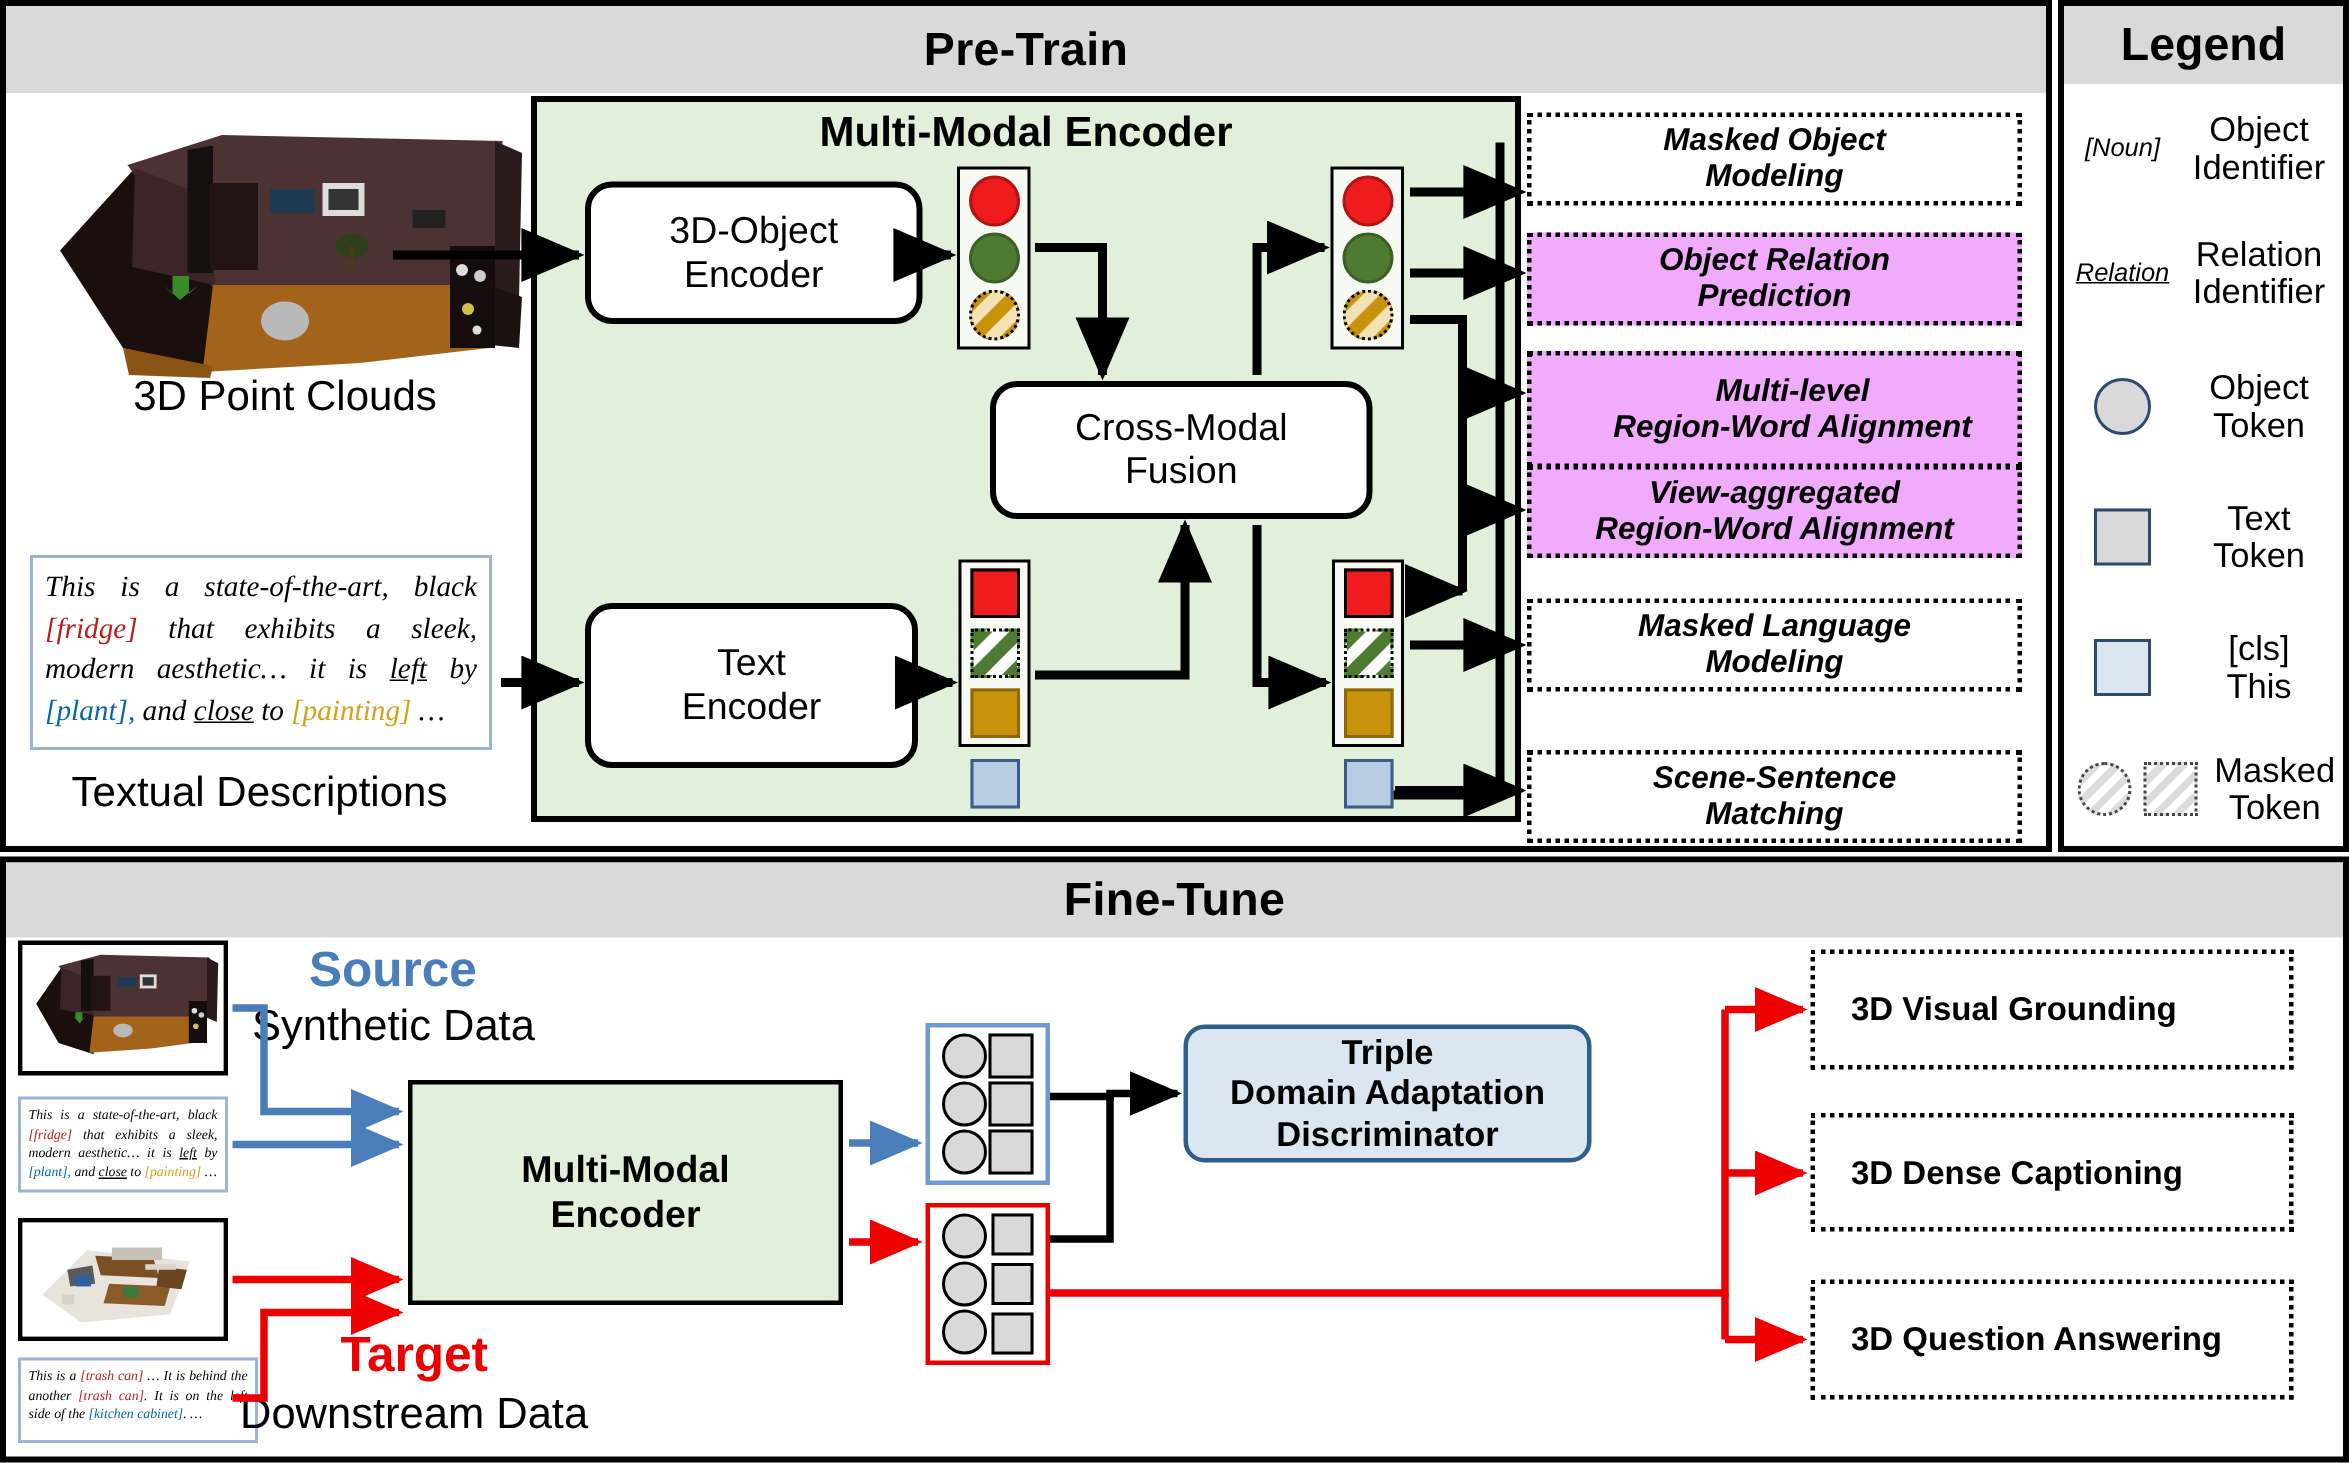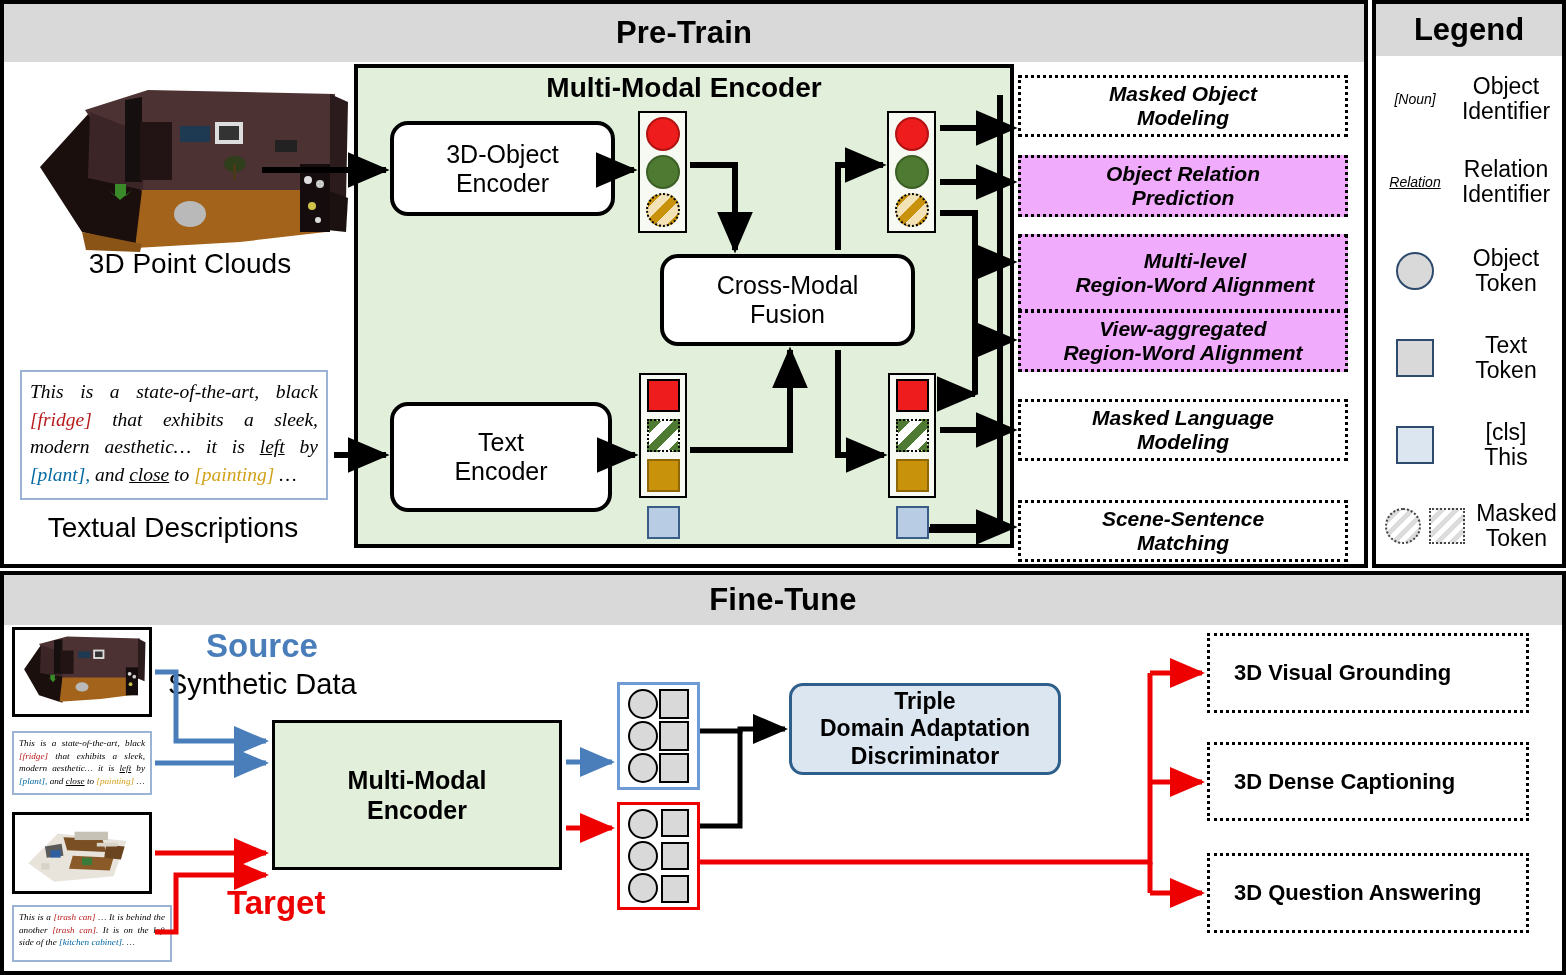--- a/index.html
+++ b/index.html
@@ -49,21 +49,21 @@
   .obj-tok{background:#d9d9d9;border:2px solid #2e4b6e;border-radius:50%;}
   .txt-tok{background:#d9d9d9;border:2px solid #2e4b6e;}
   .cls-tok{background:#dce6f1;border:2px solid #2e4b6e;}
   .ft-circle{background:#d9d9d9;border:2px solid #000;border-radius:50%;}
   .ft-square{background:#d9d9d9;border:2px solid #000;}
 
   
   .lg-row{display:flex;align-items:center;}
   .lg-sym{display:flex;align-items:center;justify-content:center;}
   .lg-lbl{font-size:23px;line-height:1.1;text-align:center;color:#000;}
-  .lg-ident{font-size:14px;font-style:italic;color:#000;}
+  .lg-ident{font-size:17px;font-style:italic;color:#000;}
   .lg-ident.u{text-decoration:underline;}
 
   
   .cap{font-size:28px;color:#000;text-align:center;}
   .descbox{border:2px solid #9bb3d4;background:#fff;color:#000;
            font-family:"Liberation Serif",serif;font-style:italic;
            font-size:19.5px;line-height:1.42;text-align:justify;padding:6px 8px;}
   .descbox.small{font-size:9.2px;line-height:1.38;padding:4px 5px;}
   .w-red{color:#b91c1c;}
   .w-green{color:#0369a1;}
@@ -288,20 +288,21 @@
 
   <div class="abs descbox small" style="left:12px;top:905px;width:160px;height:57px;font-style:italic;">
     <div style="width:100%">
       <span>This  is  a  </span><span class="w-red">[trash can]</span><span>  …  It  is behind the another </span><span class="w-red">[trash can]</span><span>. It is on the left side of the </span><span class="w-green">[kitchen cabinet]</span><span>. …</span>
     </div>
   </div>
 
   <div class="abs srcLabel" style="left:206px;top:627px;">Source</div>
   <div class="abs plain" style="left:168px;top:668px;">Synthetic Data</div>
   <div class="abs tgtLabel" style="left:227px;top:884px;">Target</div>
+  <div class="abs plain" style="left:160px;top:927px;">Downstream Data</div>
 
   <div class="abs ftenc" style="left:272px;top:720px;width:290px;height:150px;white-space:pre-line;">Multi-Modal
 Encoder</div>
 
   <div class="abs" style="left:617px;top:682px;width:83px;height:108px;border:3px solid #6f9ad3;background:#fff;">
     <div style="display:flex;height:100%;align-items:center;justify-content:space-evenly;padding:4px 6px;box-sizing:border-box;">
       <div style="display:flex;flex-direction:column;justify-content:space-between;height:100%;">
         <span class="ft-circle" style="width:26px;height:26px;"></span>
         <span class="ft-circle" style="width:26px;height:26px;"></span>
         <span class="ft-circle" style="width:26px;height:26px;"></span>

